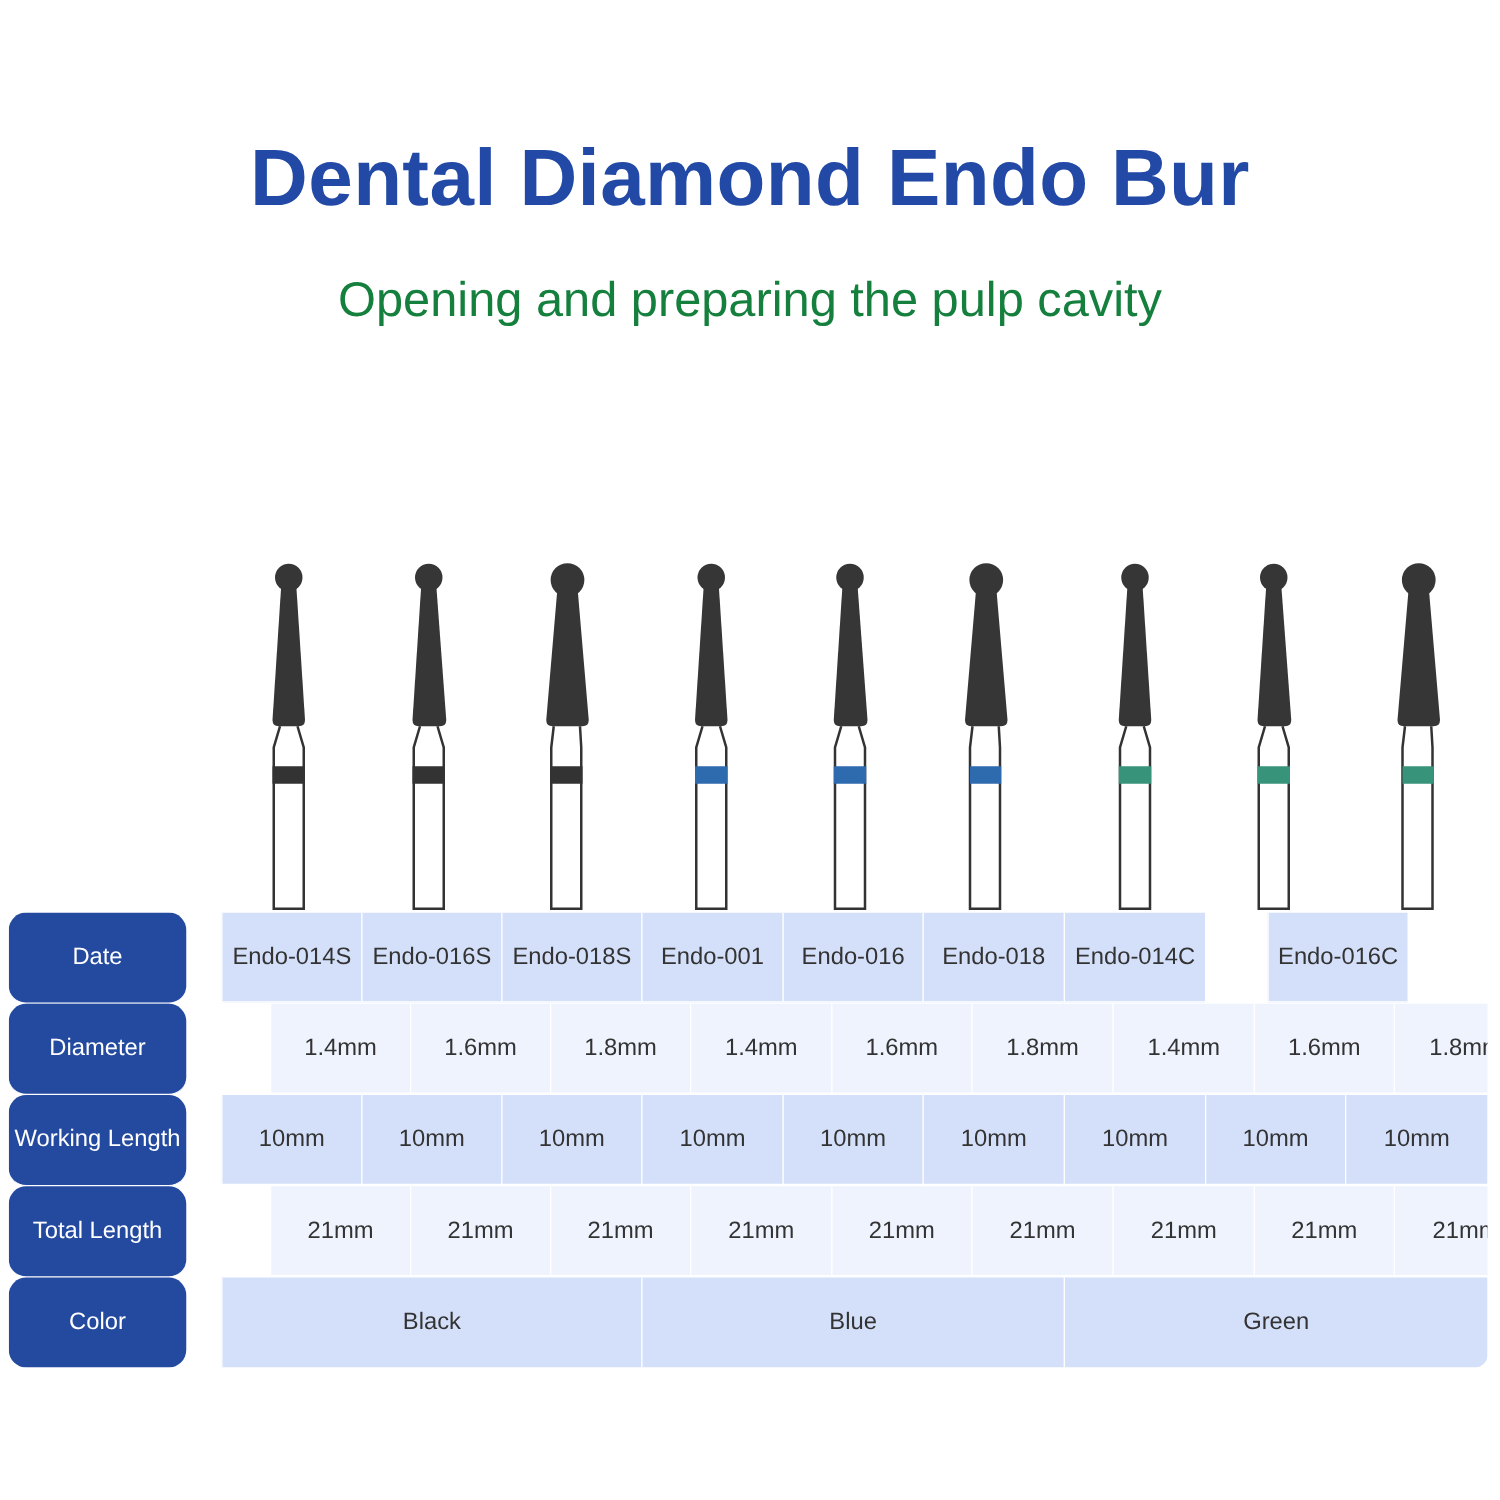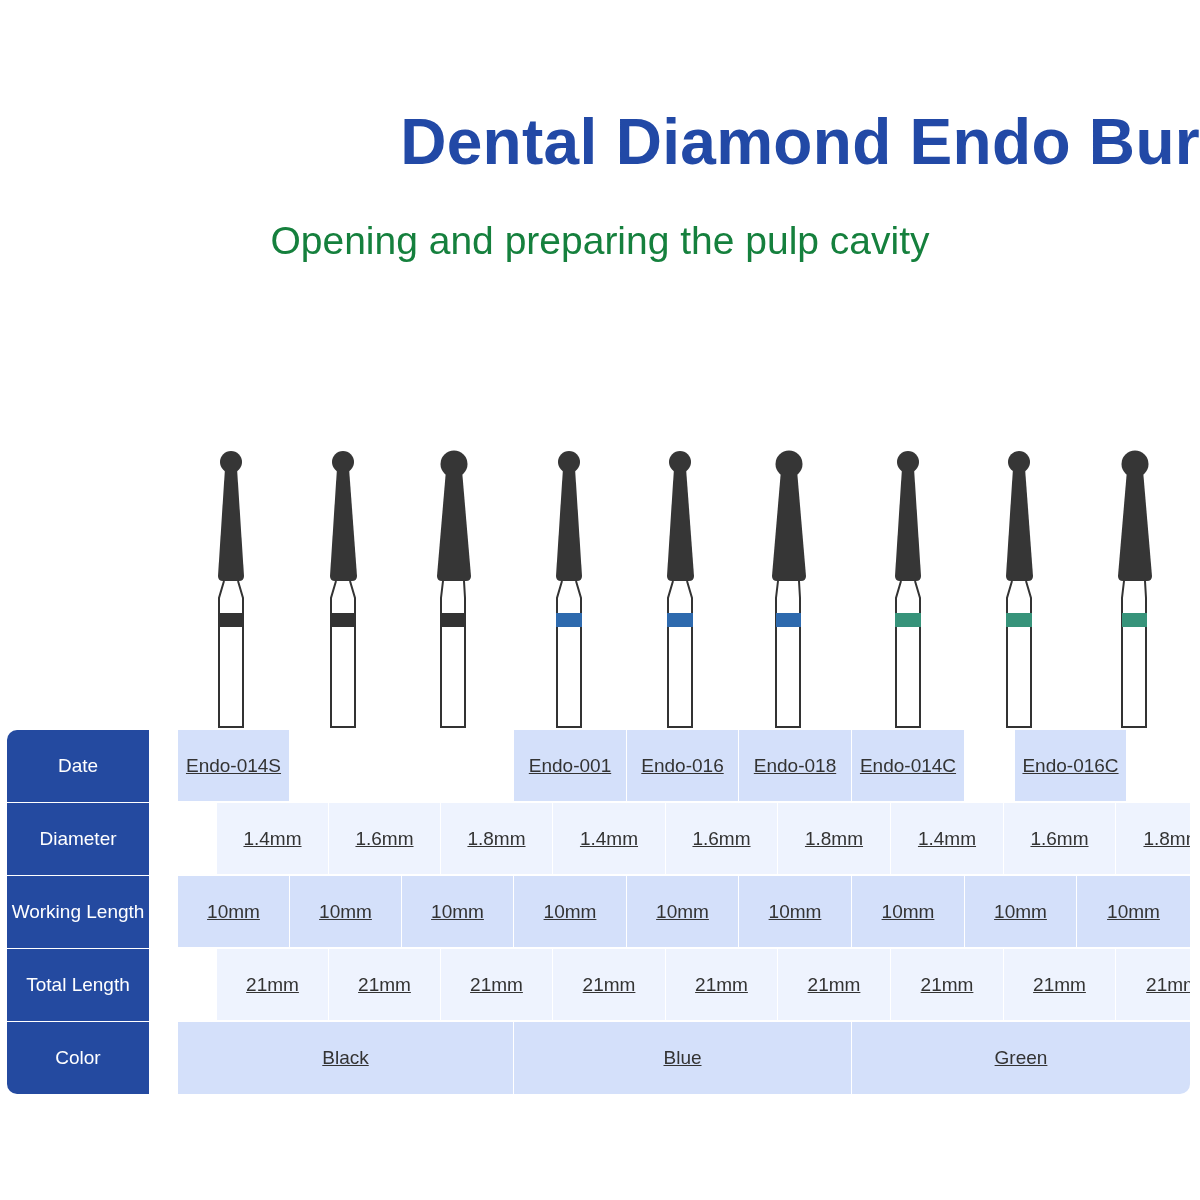--- a/index.html
+++ b/index.html
@@ -1,48 +1,48 @@
 <!DOCTYPE html>
 <html><head>
   <meta charset="utf-8">
   <style>
     html, body { margin: 0; padding: 0; }
     body {
       width: 1200px; height: 1200px; background: #ffffff; position: relative;
       font-family: "Liberation Sans", "DejaVu Sans", sans-serif; overflow: hidden;
     }
     .title {
-      position: absolute; left: 0; width: 1200px; top: 104px; text-align: right;
+      position: absolute; left: 0; width: 1200px; top: 104px; text-align: center;
       font-size: 64px; font-weight: bold; color: #2249A6; letter-spacing: 0.3px;
       line-height: 76px;
     }
     .subtitle {
       position: absolute; left: 0; width: 1200px; top: 216px; text-align: center;
       font-size: 39px; color: #15803d; line-height: 50px;
     }
     .burs { position: absolute; left: 0; top: 0; width: 1200px; height: 1200px; pointer-events: none; }
     .burs svg { position: absolute; left: 0; top: 0; }
     .spec-table {
       position: absolute; left: 7px; top: 730px; width: 1183px; height: 364px;
       border-radius: 10px; overflow: hidden; border-collapse: separate; border-spacing: 0;
       background: #ffffff;
     }
     .row { position: absolute; left: 0; width: 1183px; height: 73px; }
     .row-head {
       position: absolute; left: 0; top: 0; width: 142px; height: 72px;
       background: #244AA0; color: #ffffff; font-size: 19px;
       display: flex; align-items: center; justify-content: center;
       border-bottom: 1px solid #ffffff;
+      border-radius: 14px;
     }
     .cell {
       position: absolute; top: 0; height: 72px; color: #333333; font-size: 19px;
       display: flex; align-items: center; justify-content: center;
       border-left: 1px solid #ffffff; border-bottom: 1px solid #ffffff; box-sizing: border-box;
       white-space: nowrap;
-      text-decoration: underline;
     }
     .dark .cell { background: #D4E0FA; }
     .light .cell { background: #EEF3FE; margin-left: 39px; }
   </style>
 </head>
 <body>
 
 <div class="title">Dental Diamond Endo Bur</div>
 <div class="subtitle">Opening and preparing the pulp cavity</div>
 
@@ -112,20 +112,22 @@
       <rect x="1122" y="613" width="25" height="14" fill="#37937A"></rect>
     </g>
   </svg>
 </div>
 
 <div class="spec-table">
 
   <div class="row dark" style="top:0px">
     <div class="row-head">Date</div>
     <div class="cell" style="left:170px;width:112px">Endo-014S</div>
+    <div class="cell" style="left:282px;width:112px">Endo-016S</div>
+    <div class="cell" style="left:394px;width:112px">Endo-018S</div>
     <div class="cell" style="left:506px;width:113px">Endo-001</div>
     <div class="cell" style="left:619px;width:112px">Endo-016</div>
     <div class="cell" style="left:731px;width:113px">Endo-018</div>
     <div class="cell" style="left:844px;width:113px">Endo-014C</div>
     <div class="cell" style="left:1007px;width:112px">Endo-016C</div>
   </div>
 
   <div class="row light" style="top:73px">
     <div class="row-head">Diameter</div>
     <div class="cell" style="left:170px;width:112px">1.4mm</div>

